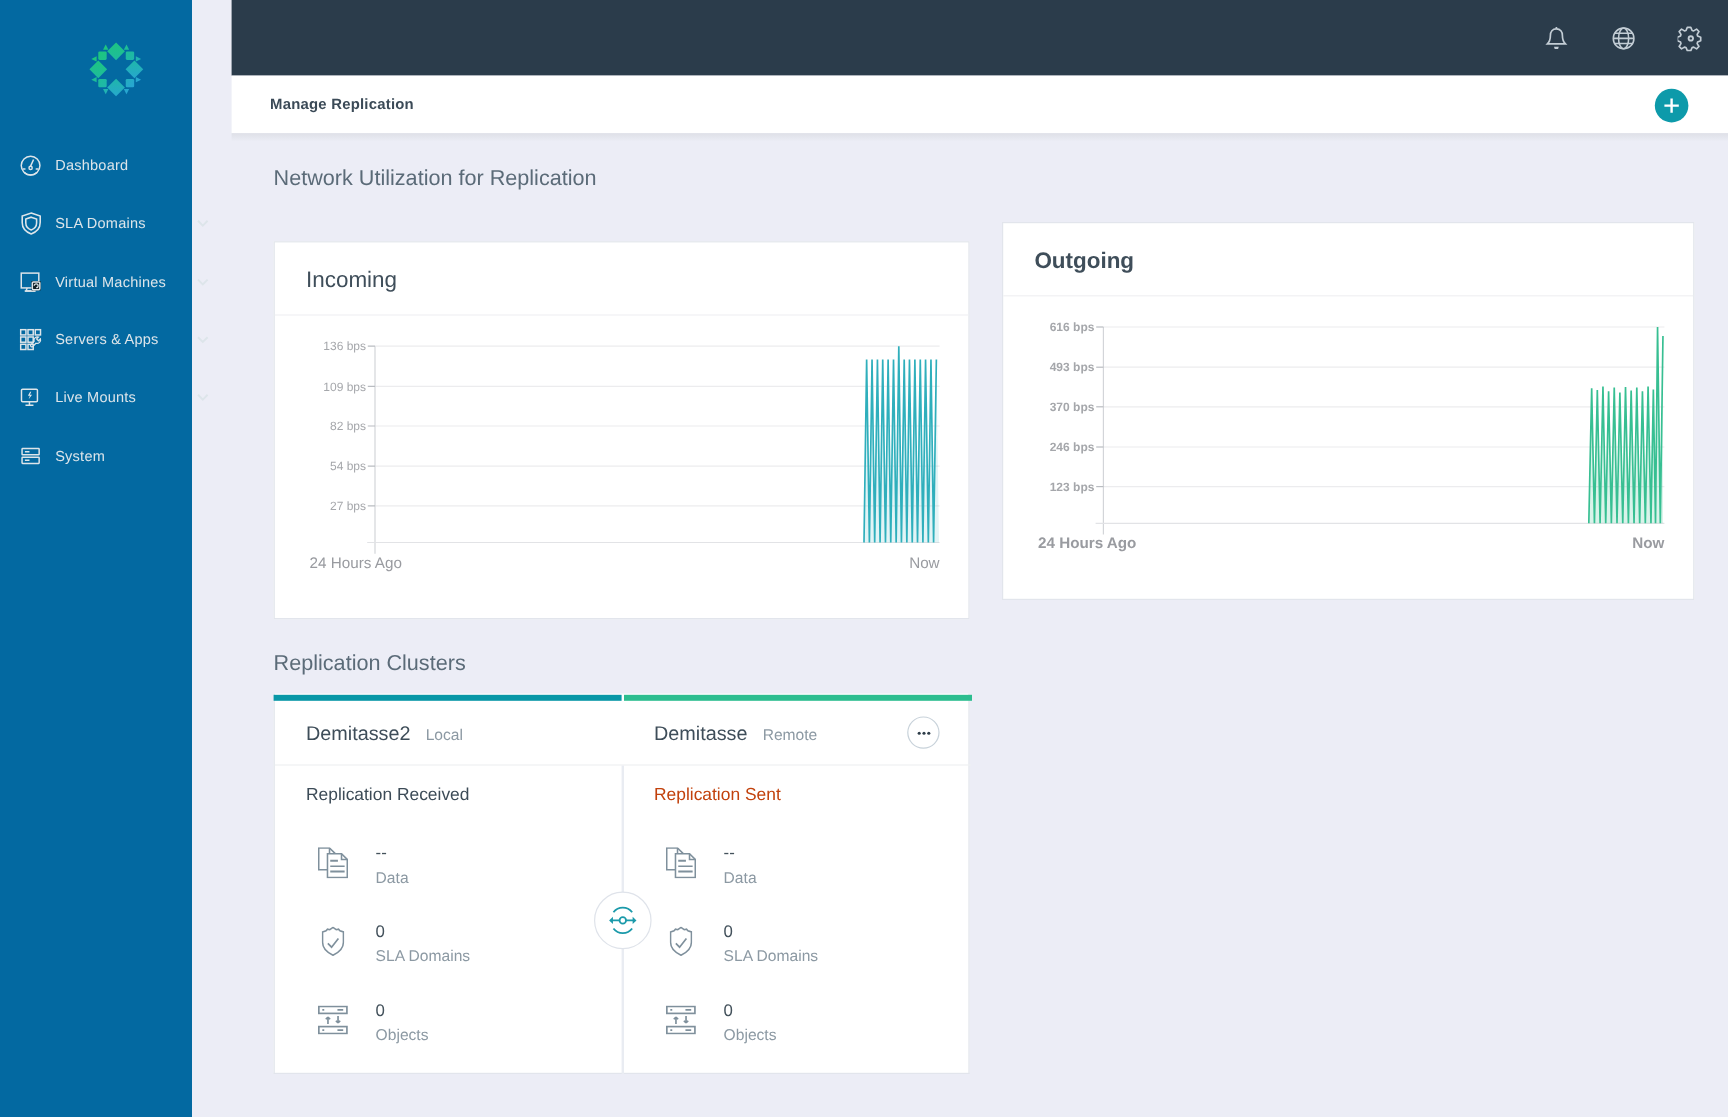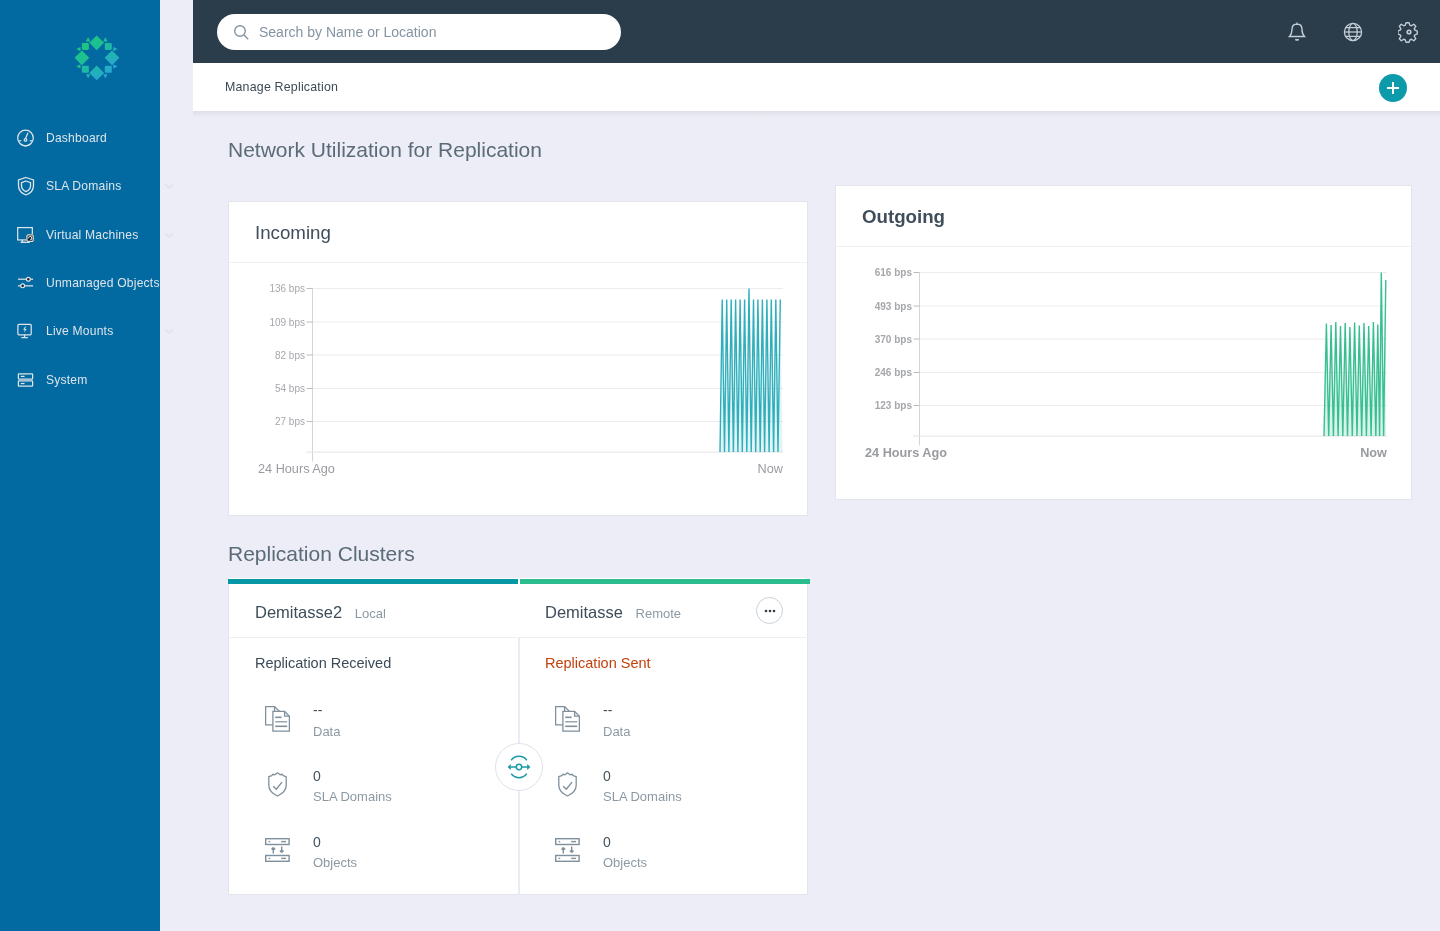--- a/index.html
+++ b/index.html
@@ -12,25 +12,25 @@
 .mi .ic { position:absolute; left:16px; width:19px; height:19px; display:flex; align-items:center; justify-content:center; }
 .mi .lb { position:absolute; left:46px; letter-spacing:0.2px; }
 .mi .ch { position:absolute; left:162px; width:14px; height:14px; }
 #topbar { position:absolute; left:193px; top:0; width:1247px; height:63px; background:#2b3c4b; }
 #search { position:absolute; left:24px; top:14px; width:404px; height:36px; background:#ffffff; border-radius:18px; display:flex; align-items:center; }
 #search .mag { margin-left:16px; }
 #search .ph { margin-left:9px; color:#8494a2; font-size:14px; }
 .tbicons { position:absolute; right:0; top:0; height:63px; display:flex; align-items:center; }
 .tbic { width:22px; height:22px; margin-right:34px; }
 #titlebar { position:absolute; left:193px; top:63px; width:1247px; height:48px; background:#ffffff; }
-#titlebar .t { position:absolute; left:32px; top:17px; font-size:12.4px; font-weight:normal; color:#3b4a57; letter-spacing:0.2px; }
+#titlebar .t { position:absolute; left:32px; top:17px; font-size:12.4px; font-weight:bold; color:#3b4a57; letter-spacing:0.2px; }
 #plusbtn { position:absolute; left:1186px; top:11px; width:28px; height:28px; border-radius:50%; background:#0d9aaa; color:#fff; display:flex; align-items:center; justify-content:center; }
 #tbshadow { position:absolute; left:193px; top:111px; width:1247px; height:7px; background:linear-gradient(#dee0e7, #ecedf6); }
 #content { position:absolute; left:193px; top:111px; width:1247px; height:820px; }
-.h1 { position:absolute; left:35px; font-size:21px; color:#5b6b78;text-align:center; }
+.h1 { position:absolute; left:35px; font-size:18px; color:#5b6b78;text-align:center; }
 .card { position:absolute; background:#fff; border:1px solid #e2e5ec; }
 .cardtitle { position:absolute; left:26px; top:20px; font-size:18.7px; color:#3f4e5a; }
 .carddiv { position:absolute; left:0; top:60px; width:100%; height:1px; background:#f0f1f3; }
 svg text { font-family:"Liberation Sans", sans-serif; }
 </style>
 </head>
 <body>
 <div id="sidebar">
   <svg id="logo" width="46" height="46" viewBox="0 0 46 46">
     <defs>
@@ -97,27 +97,34 @@
       </svg>
         </span>
         <span class="lb">Virtual Machines</span>
       <svg class="ch" viewBox="0 0 14 14" fill="none" stroke="#dde5ea" stroke-width="1.6">
           <path d="M3 5 L7 9 L11 5"></path>
         </svg>
       </div>
     <div class="mi">
         <span class="ic">
       <svg width="20" height="20" viewBox="0 0 20 20" fill="none" stroke="#dde5ea" stroke-width="1.3">
-        <line x1="2" y1="6" x2="18" y2="6"></line>
-            <circle cx="13" cy="6" r="2" fill="#112127"></circle>
-        <line x1="2" y1="13" x2="18" y2="13"></line>
-            <circle cx="7" cy="13" r="2" fill="#112127"></circle>
-      </svg>
-        </span>
-        <span class="lb">Unmanaged Objects</span>
+        <rect x="1.3" y="1.3" width="4.6" height="4.6"></rect>
+            <rect x="7.7" y="1.3" width="4.6" height="4.6"></rect>
+            <rect x="14.1" y="1.3" width="4.6" height="4.6"></rect>
+        <rect x="1.3" y="7.7" width="4.6" height="4.6"></rect>
+            <rect x="7.7" y="7.7" width="4.6" height="4.6"></rect>
+        <rect x="1.3" y="14.1" width="4.6" height="4.6"></rect>
+            <rect x="7.7" y="14.1" width="4.6" height="4.6"></rect>
+        <path d="M18.6 9.3 A 3.1 3.1 0 0 1 14.7 13.2 L11.9 16 A 1.1 1.1 0 0 1 10.3 14.4 L13.1 11.6 A 3.1 3.1 0 0 1 17 7.7 L15.3 9.4 L16.9 11 Z" stroke-width="1.1"></path>
+      </svg>
+        </span>
+        <span class="lb">Servers &amp; Apps</span>
+      <svg class="ch" viewBox="0 0 14 14" fill="none" stroke="#dde5ea" stroke-width="1.6">
+          <path d="M3 5 L7 9 L11 5"></path>
+        </svg>
       </div>
     <div class="mi">
         <span class="ic">
       <svg width="20" height="20" viewBox="0 0 20 20" fill="none" stroke="#dde5ea" stroke-width="1.3">
         <rect x="2" y="3" width="14" height="11" rx="1"></rect>
         <line x1="9" y1="14" x2="9" y2="17"></line>
             <line x1="5.5" y1="17" x2="12.5" y2="17"></line>
         <path d="M9.6 5.2 L7.6 8.7 H9.3 L8.3 11.8 L11.3 7.8 H9.4 L10.6 5.2 Z" fill="#dde5ea" stroke="none"></path>
       </svg>
         </span>
@@ -133,27 +140,20 @@
         <rect x="2.5" y="11" width="15" height="5.5" rx="0.5"></rect>
         <line x1="5" y1="6.2" x2="9" y2="6.2"></line>
             <line x1="5" y1="13.7" x2="9" y2="13.7"></line>
       </svg>
         </span>
         <span class="lb">System</span>
       </div>
   </div>
 </div>
 <div id="topbar">
-  <div id="search">
-    <svg class="mag" width="17" height="17" viewBox="0 0 17 17" fill="none" stroke="#8494a2" stroke-width="1.4">
-      <circle cx="7" cy="7" r="5.3"></circle>
-        <line x1="11" y1="11" x2="15.2" y2="15.2"></line>
-    </svg>
-    <span class="ph">Search by Name or Location</span>
-  </div>
   <div class="tbicons">
     <svg class="tbic" style="margin-right:34px;" viewBox="0 0 22 22" fill="none" stroke="#c3cdd5" stroke-width="1.4">
       <path d="M11 3 C7.7 3 6 5.5 6 8.5 C6 12.5 4.5 14.5 3.5 15.5 H18.5 C17.5 14.5 16 12.5 16 8.5 C16 5.5 14.3 3 11 3 Z"></path>
       <path d="M9 18 H13 L12.4 19.8 H9.6 Z" fill="#c3cdd5" stroke="none"></path>
       <line x1="11" y1="1.6" x2="11" y2="3"></line>
     </svg>
     <svg class="tbic" style="margin-right:34px;" viewBox="0 0 22 22" fill="none" stroke="#c3cdd5" stroke-width="1.3">
       <circle cx="11" cy="11" r="8.6"></circle>
       <ellipse cx="11" cy="11" rx="4.2" ry="8.6"></ellipse>
       <line x1="2.4" y1="11" x2="19.6" y2="11"></line>

